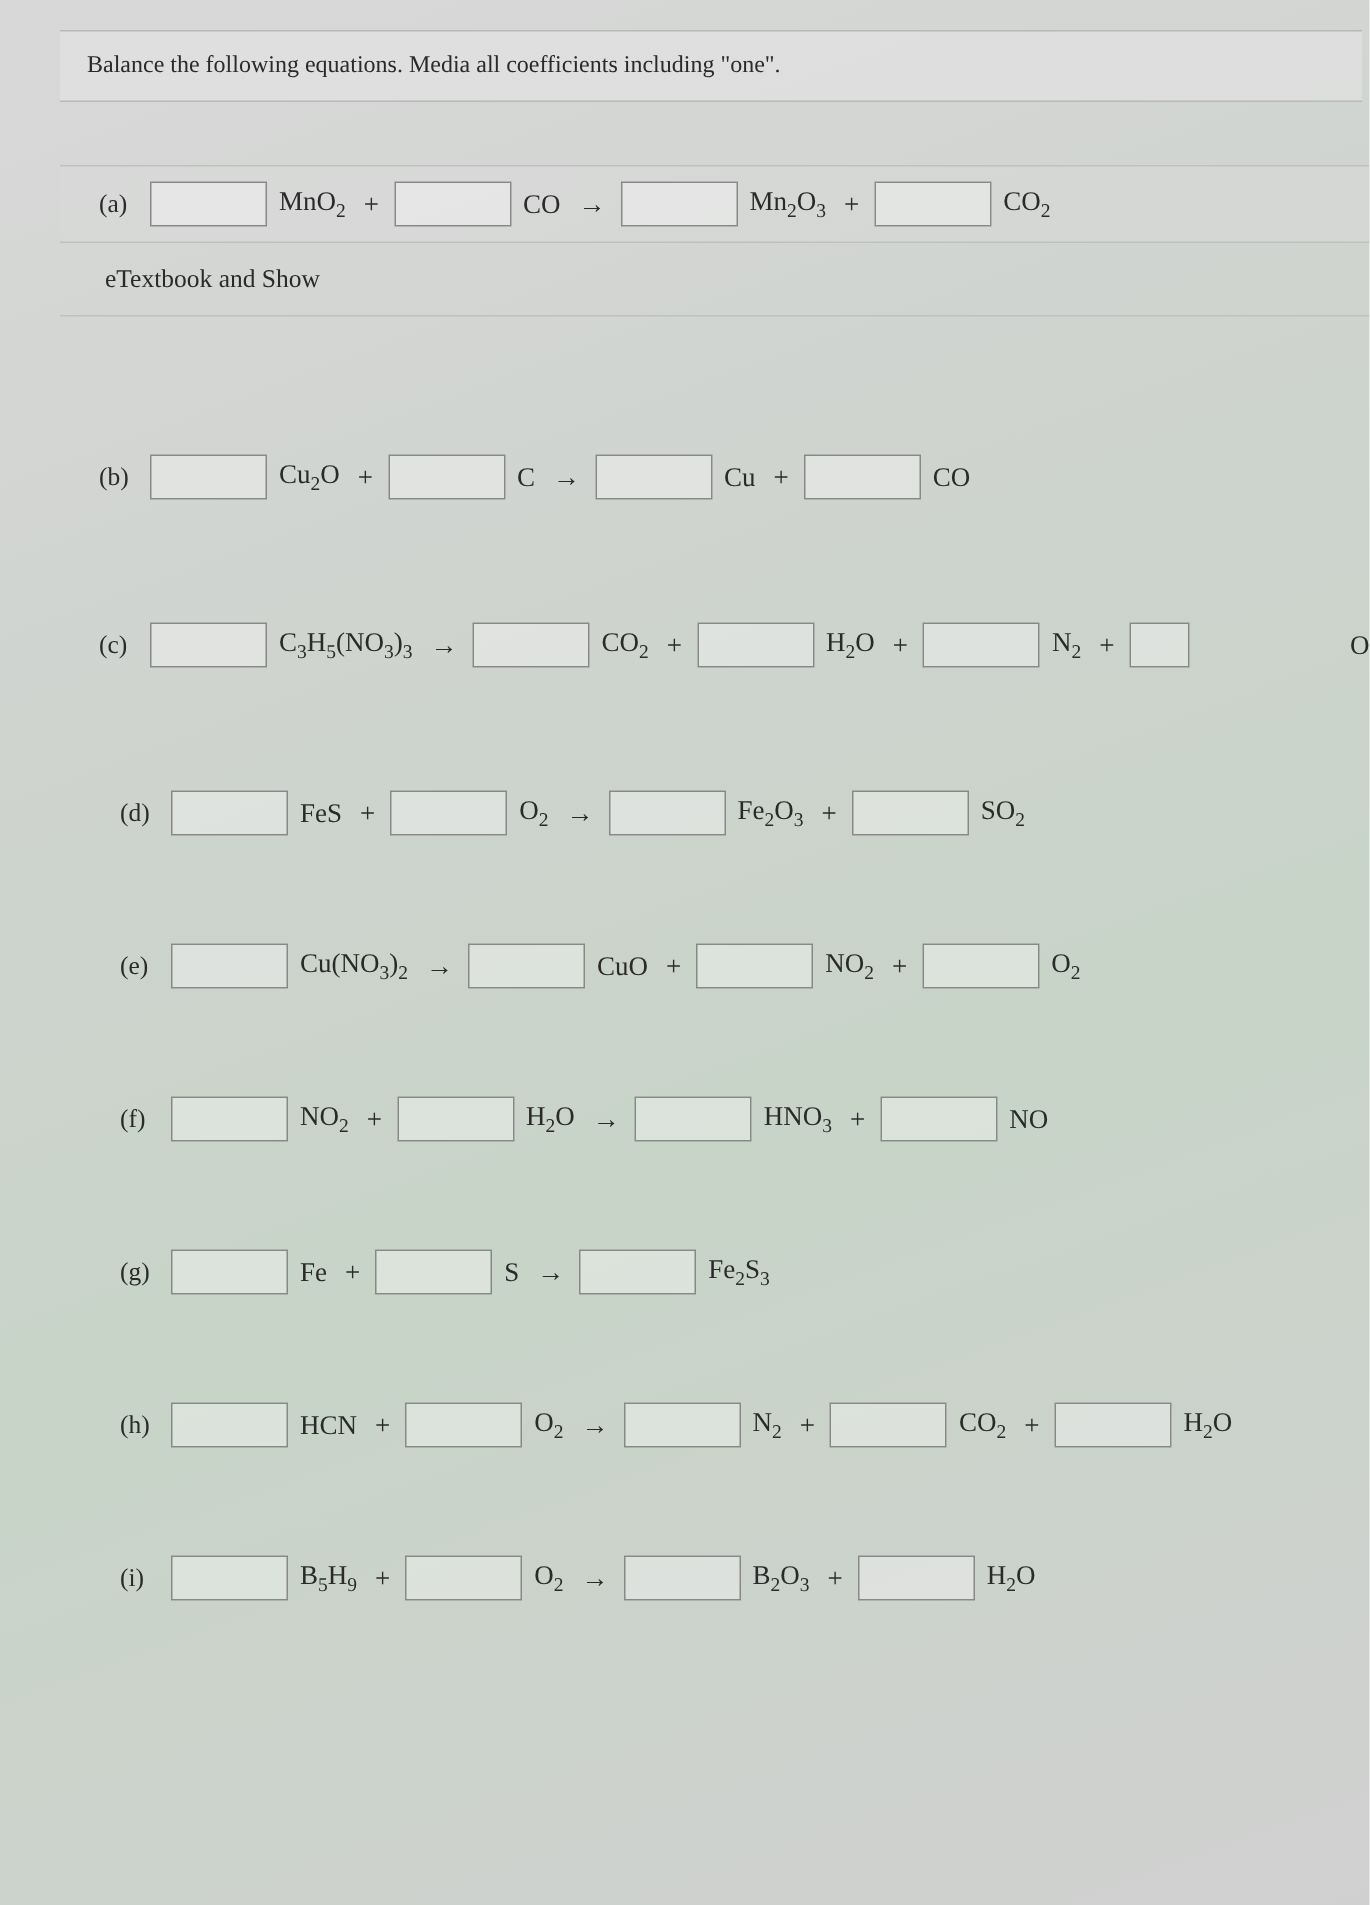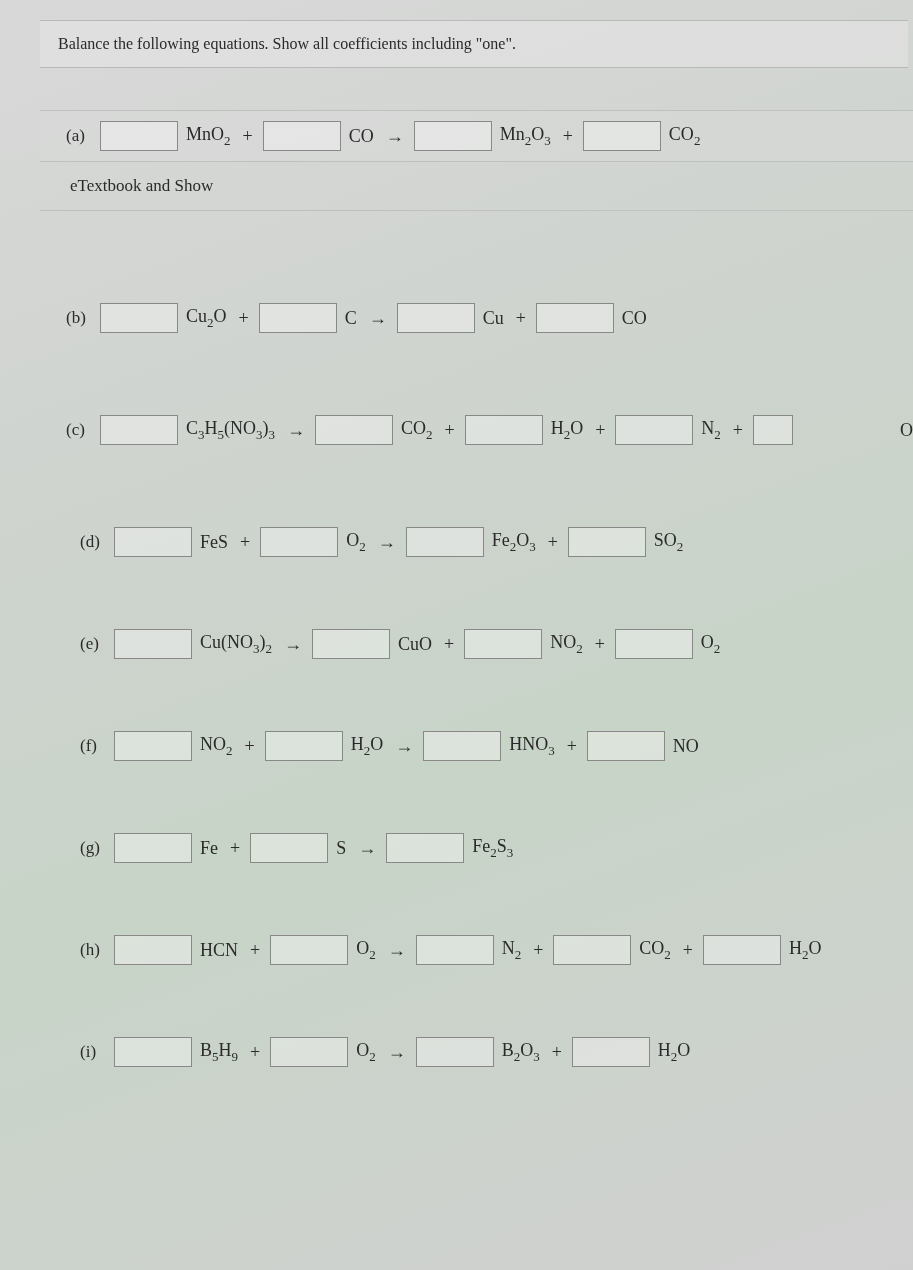--- a/index.html
+++ b/index.html
@@ -63,21 +63,21 @@
   .link-row span { color: #2a2a2a; }
   .spacer-after { margin-bottom: 66px; }
   .spacer-after-sm { margin-bottom: 56px; }
   sub { font-size: 13px; }
   .edge-char { position: absolute; right: 0; font-size: 18px; }
 </style>
 </head>
 <body>
 
 <div class="instruction-box">
-  <span>Balance the following equations. Show all coefficients including "one".</span>
+  <span>Balance the following equations. Media all coefficients including "one".</span>
 </div>
 
 <div class="question-row with-border">
   <span class="q-label">(a)</span>
   <input class="coef-input" style="">
   <span class="formula"><span>MnO</span><sub>2</sub></span>
   <span class="plus">+</span>
   <input class="coef-input" style="">
   <span class="formula">CO</span>
   <span class="arrow">→</span>

